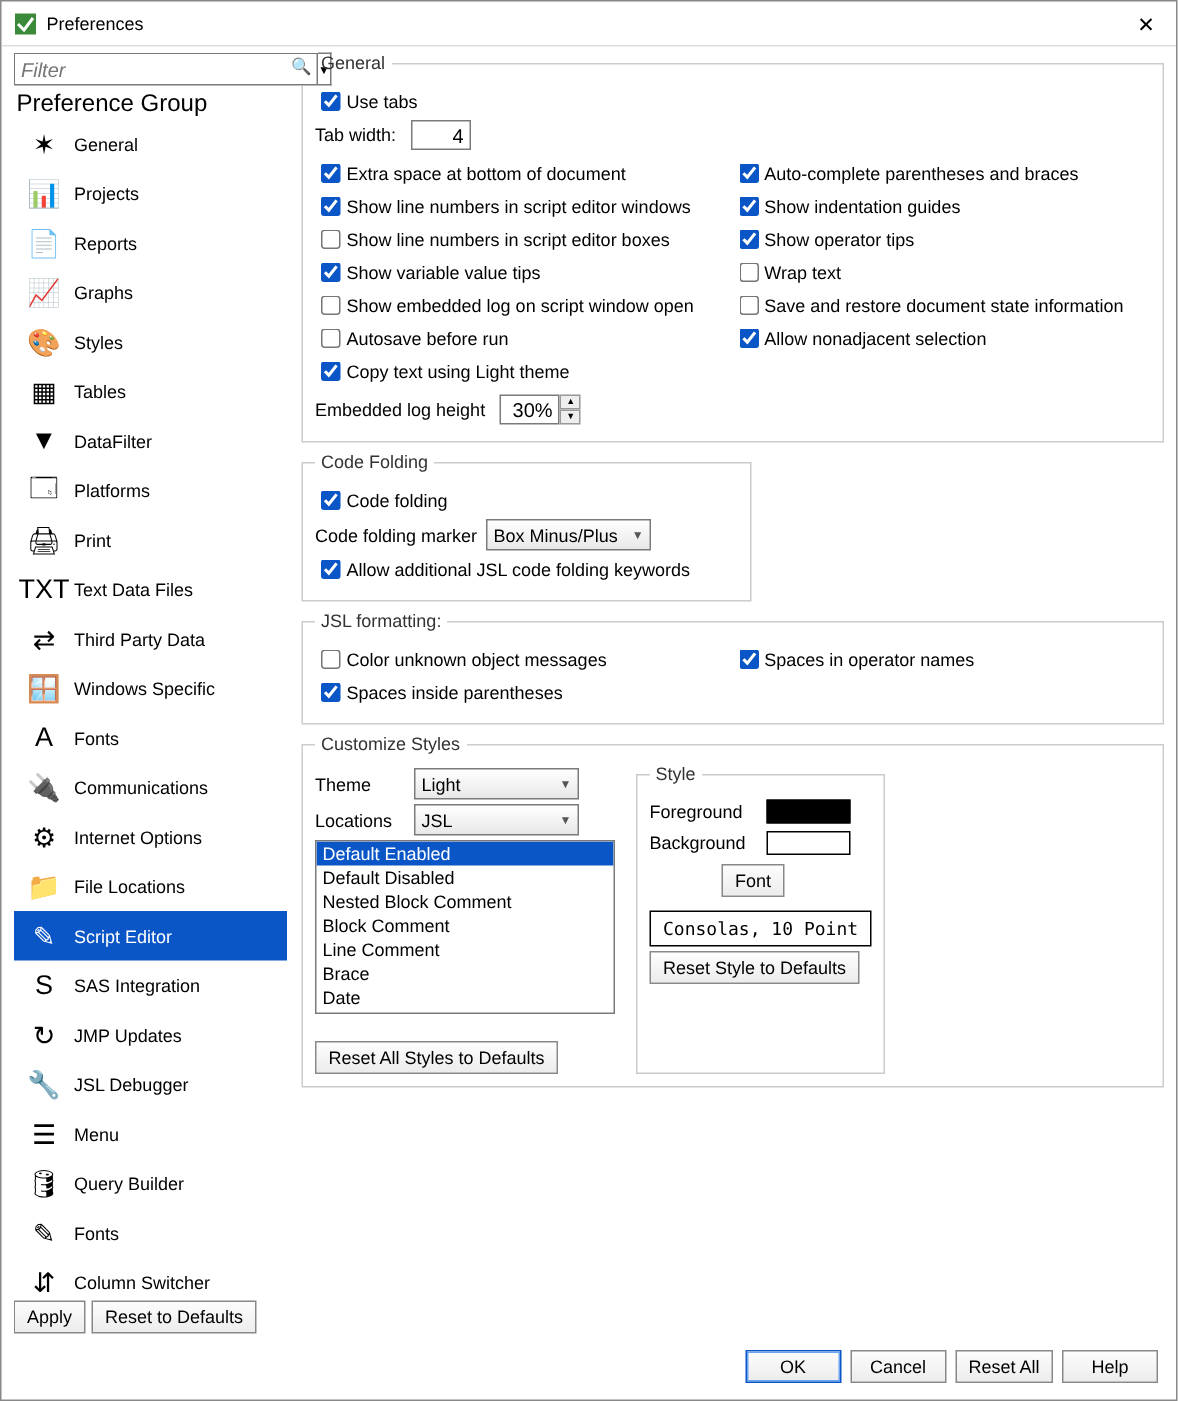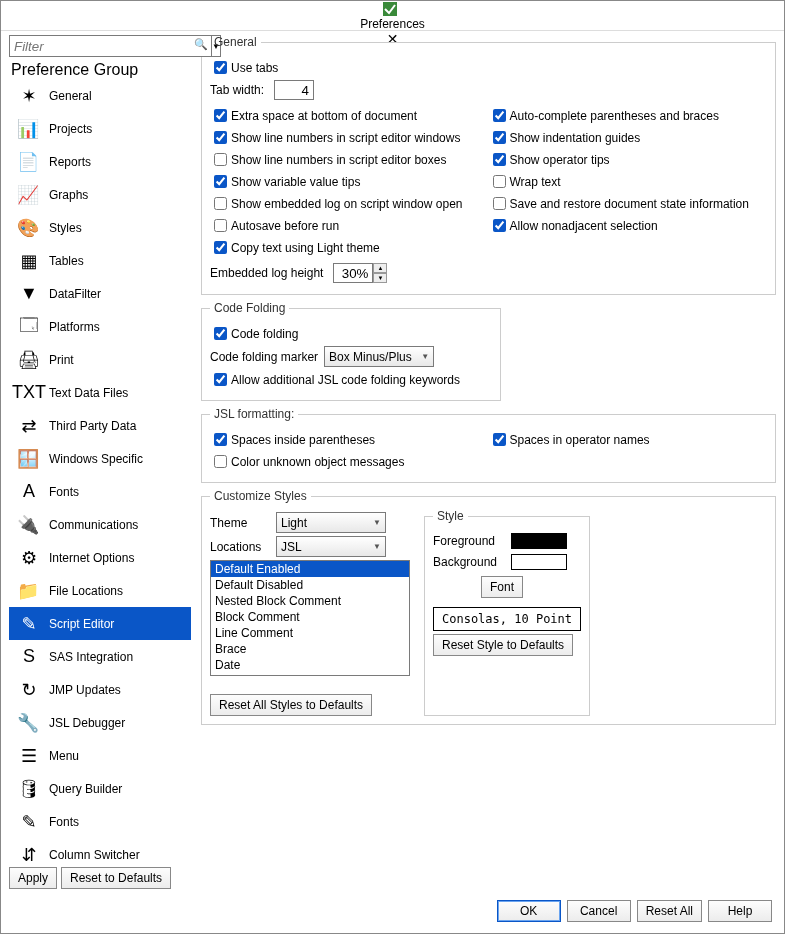--- a/index.html
+++ b/index.html
@@ -13,21 +13,20 @@
   height: 934px;
   overflow: hidden;
   border: 1px solid #888;
 }
 .titlebar {
   height: 30px;
   display: flex;
   align-items: center;
   padding: 0 8px;
   border-bottom: 1px solid #ddd;
-  flex-direction: column;
 }
 .titlebar .app-icon { width: 16px; height: 16px; margin-right: 6px; display: flex; align-items:center; justify-content:center;}
 .titlebar .title { flex: 1; font-size: 12px; }
 .titlebar .close { font-size: 14px; width: 24px; text-align: center; cursor: default; }
 .content {
   display: flex;
   padding: 4px 8px 0 8px;
   height: calc(100% - 30px - 44px);
 }
 .left-col { width: 182px; display: flex; flex-direction: column; }
@@ -338,26 +337,26 @@
         <input type="checkbox" class="check" checked="" style="">
         <span>Allow additional JSL code folding keywords</span>
       </div>
     </fieldset>
 
     <fieldset>
       <legend>JSL formatting:</legend>
       <div class="two-col">
         <div class="col">
           <div class="row">
+            <input type="checkbox" class="check" style="">
+            <span>Color unknown object messages</span>
+          </div>
+          <div class="row">
             <input type="checkbox" class="check" checked="" style="">
             <span>Spaces inside parentheses</span>
-          </div>
-          <div class="row">
-            <input type="checkbox" class="check" style="">
-            <span>Color unknown object messages</span>
           </div>
         </div>
         <div class="col">
           <div class="row">
             <input type="checkbox" class="check" checked="" style="">
             <span>Spaces in operator names</span>
           </div>
         </div>
       </div>
     </fieldset>

